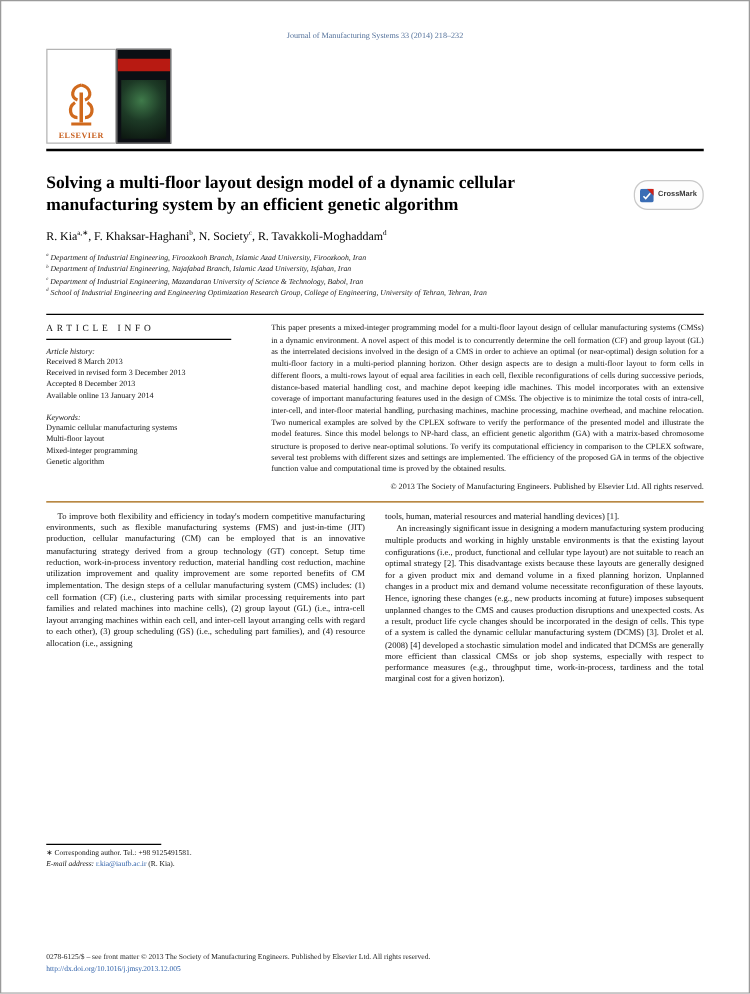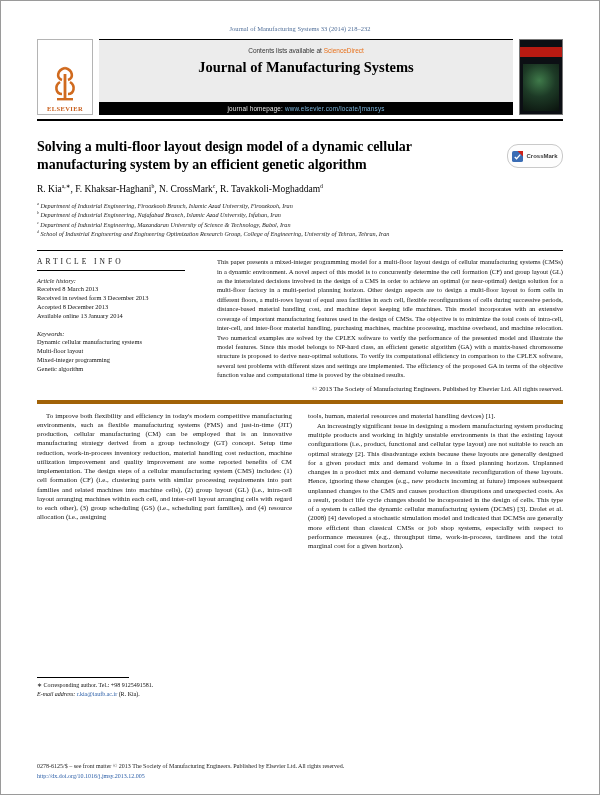--- a/index.html
+++ b/index.html
@@ -25,21 +25,21 @@
   .title-row{display:flex;align-items:flex-start;margin-top:17px;justify-content:center;}
   .article-title{flex:1;font-size:14px;font-weight:bold;line-height:1.28;color:#000;padding-right:14px;}
   .crossmark{width:54px;height:22px;border:1px solid #c9c9c9;border-radius:11px;display:flex;align-items:center;
              justify-content:center;gap:3px;background:#fdfdfd;margin-top:6px;flex-shrink:0;cursor:pointer;}
   .cm-text{font-family:"Liberation Sans",sans-serif;font-size:6px;font-weight:bold;color:#3a3a3a;}
   .authors{margin-top:9px;font-size:9.5px;color:#000;}
   .author+.author::before{content:", ";}
   .authors sup,.affil sup{font-size:60%;vertical-align:super;}
   .affils{margin-top:7px;}
   .affil{font-size:6.2px;font-style:italic;line-height:1.5;color:#222;}
-  .info-section{margin-top:12px;border-top:1px solid #000;border-bottom:4px solid #a16207;display:flex;gap:32px;padding:6px 0 8px;}
+  .info-section{margin-top:12px;border-top:1px solid #000;border-bottom:1px solid #a16207;display:flex;gap:32px;padding:6px 0 8px;}
   .info-col{width:148px;flex-shrink:0;}
   .abs-col{flex:1;}
   .col-heading{font-size:7.5px;letter-spacing:3px;color:#111;border-bottom:1px solid #000;padding-bottom:4px;margin-bottom:6px;}
   .info-label{font-size:6.4px;font-style:italic;margin:2px 0 1px;}
   .info-line{font-size:6.4px;line-height:1.4;}
   .kw-gap{height:7px;}
   .abs-text{font-size:6.5px;line-height:1.45;text-align:justify;}
   .abs-copyright{font-size:6.5px;text-align:right;margin-top:5px;}
   .intro-heading{margin-top:13px;font-size:8.5px;font-weight:bold;}
   .columns{display:flex;gap:16px;margin-top:7px;height:288px;}
@@ -72,29 +72,20 @@
           <path d="M22 18 C 28 22, 26 30, 20 30"></path>
         </g>
         <g fill="#d06a1e">
           <rect x="15.6" y="10" width="2.8" height="24"></rect>
           <rect x="9" y="34" width="16" height="2.4"></rect>
         </g>
       </svg>
       <div class="logo-text">ELSEVIER</div>
     </div>
 
-    <div class="header-center">
-      <div class="contents-line">
-        <span>Contents lists available at </span><span class="sd-link">ScienceDirect</span>
-      </div>
-      <div class="journal-title">Journal of Manufacturing Systems</div>
-      <div class="homepage-bar">
-        <span>journal homepage: </span><span class="hp-url">www.elsevier.com/locate/jmansys</span>
-      </div>
-    </div>
 
     <div class="cover-box">
       <div class="cover-red"></div>
       <div class="cover-img"></div>
     </div>
   </div>
 
   <div class="header-rule"></div>
 
   <div class="title-row">
@@ -103,21 +94,21 @@
       <svg width="11" height="11" viewBox="0 0 12 12">
         <rect x="0" y="0" width="12" height="12" rx="2" fill="#3a6db5"></rect>
         <path d="M6 0 h6 v6 z" fill="#cf2017"></path>
         <path d="M3 6.5 l2 2 l4 -4.5" stroke="#ffffff" stroke-width="1.4" fill="none"></path>
       </svg>
       <span class="cm-text">CrossMark</span>
     </div>
   </div>
 
   <div class="authors">
-    <span class="author"><span>R. Kia</span><sup>a,∗</sup></span><span class="author"><span>F. Khaksar-Haghani</span><sup>b</sup></span><span class="author"><span>N. CrossMark</span><sup>c</sup></span><span class="author"><span>R. Tavakkoli-Moghaddam</span><sup>d</sup></span>
+    <span class="author"><span>R. Kia</span><sup>a,∗</sup></span><span class="author"><span>F. Khaksar-Haghani</span><sup>b</sup></span><span class="author"><span>N. Society</span><sup>c</sup></span><span class="author"><span>R. Tavakkoli-Moghaddam</span><sup>d</sup></span>
   </div>
 
   <div class="affils">
     <div class="affil"><sup>a</sup> <span>Department of Industrial Engineering, Firoozkooh Branch, Islamic Azad University, Firoozkooh, Iran</span></div>
     <div class="affil"><sup>b</sup> <span>Department of Industrial Engineering, Najafabad Branch, Islamic Azad University, Isfahan, Iran</span></div>
     <div class="affil"><sup>c</sup> <span>Department of Industrial Engineering, Mazandaran University of Science &amp; Technology, Babol, Iran</span></div>
     <div class="affil"><sup>d</sup> <span>School of Industrial Engineering and Engineering Optimization Research Group, College of Engineering, University of Tehran, Tehran, Iran</span></div>
   </div>
 
   <div class="info-section">

